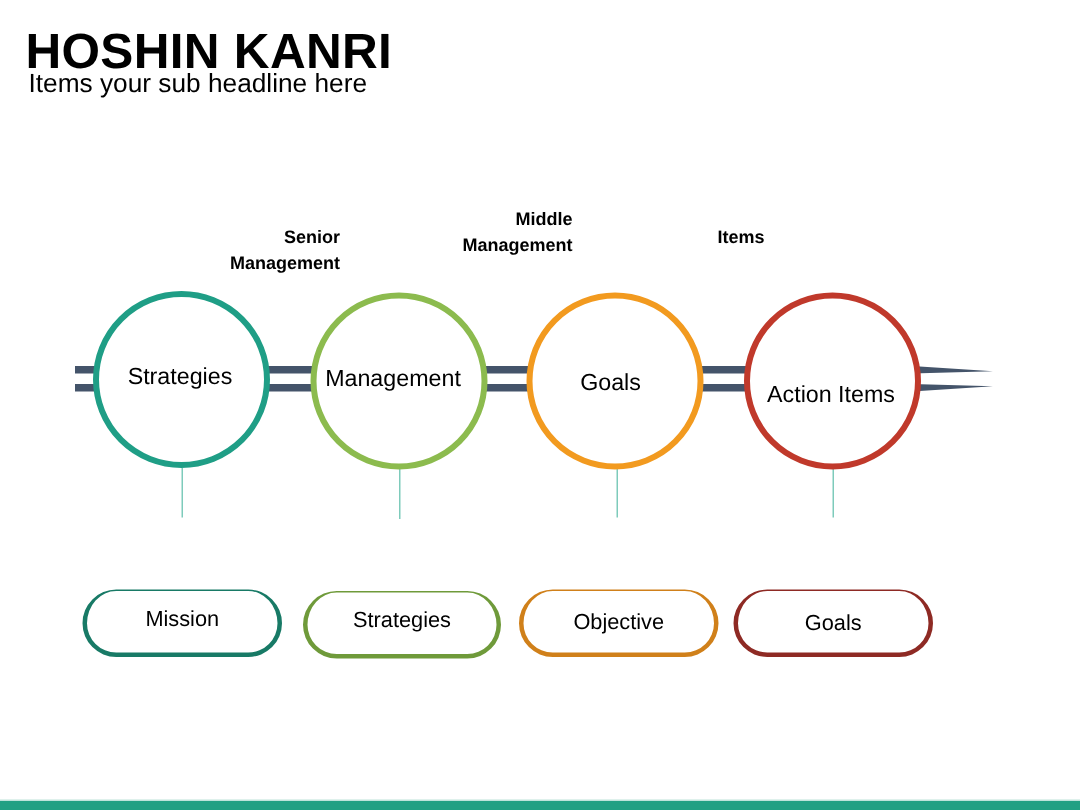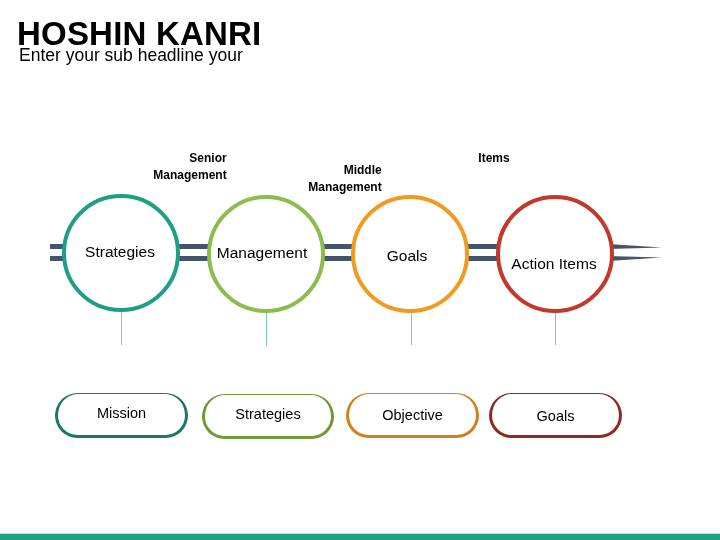--- a/index.html
+++ b/index.html
@@ -46,27 +46,27 @@
     }
     .bottom-strip-line {
       position: absolute; left: 0; top: 533px; width: 720px; height: 1px;
       background: #bfe3da;
     }
   </style>
 </head>
 <body>
 
 <div class="title">HOSHIN KANRI</div>
-<div class="subtitle">Enter your sub headline your</div>
+<div class="subtitle">Items your sub headline here</div>
 
 <div class="label-top" style="left:190px; top:150px;">
   <div>Senior</div>
   <div>Management</div>
 </div>
-<div class="label-top" style="left:345px; top:162px;">
+<div class="label-top" style="left:345px; top:138px;">
   <div>Middle</div>
   <div>Management</div>
 </div>
 <div class="label-top" style="left:494px; top:150px;">
   <div>Items</div>
 </div>
 
 <svg class="diagram" width="720" height="540" viewBox="0 0 720 540">
 
   <g>

